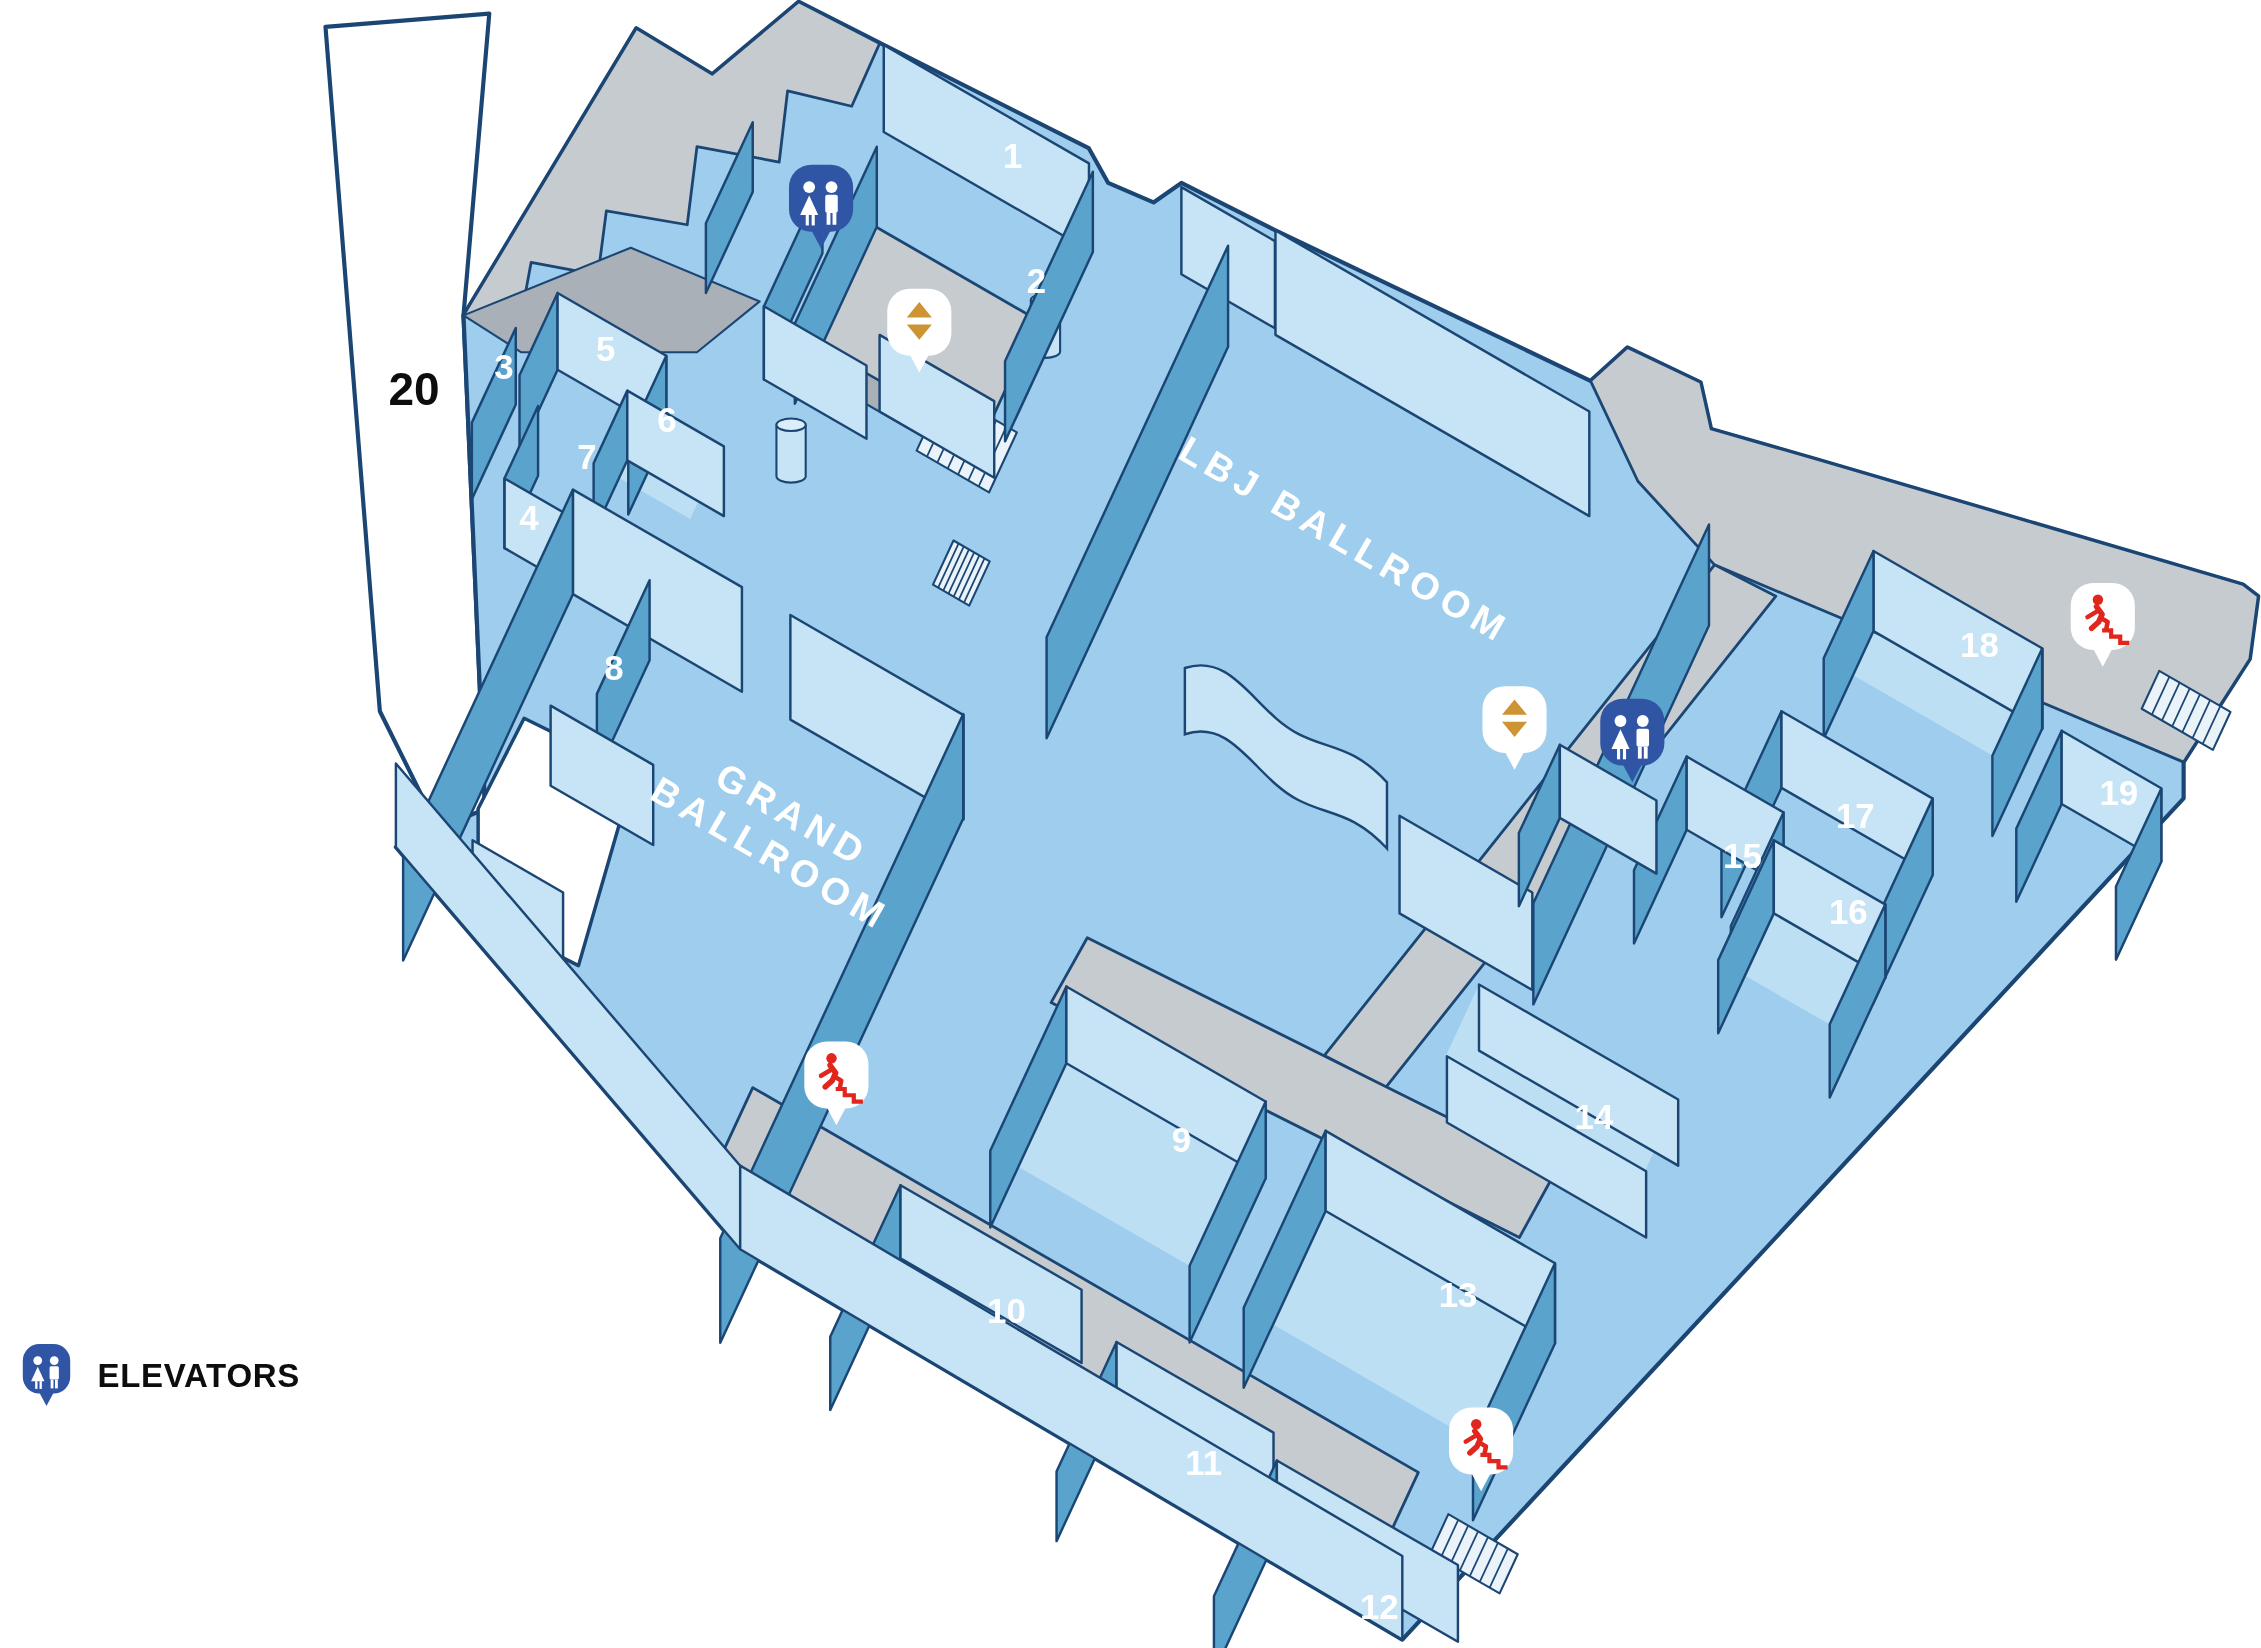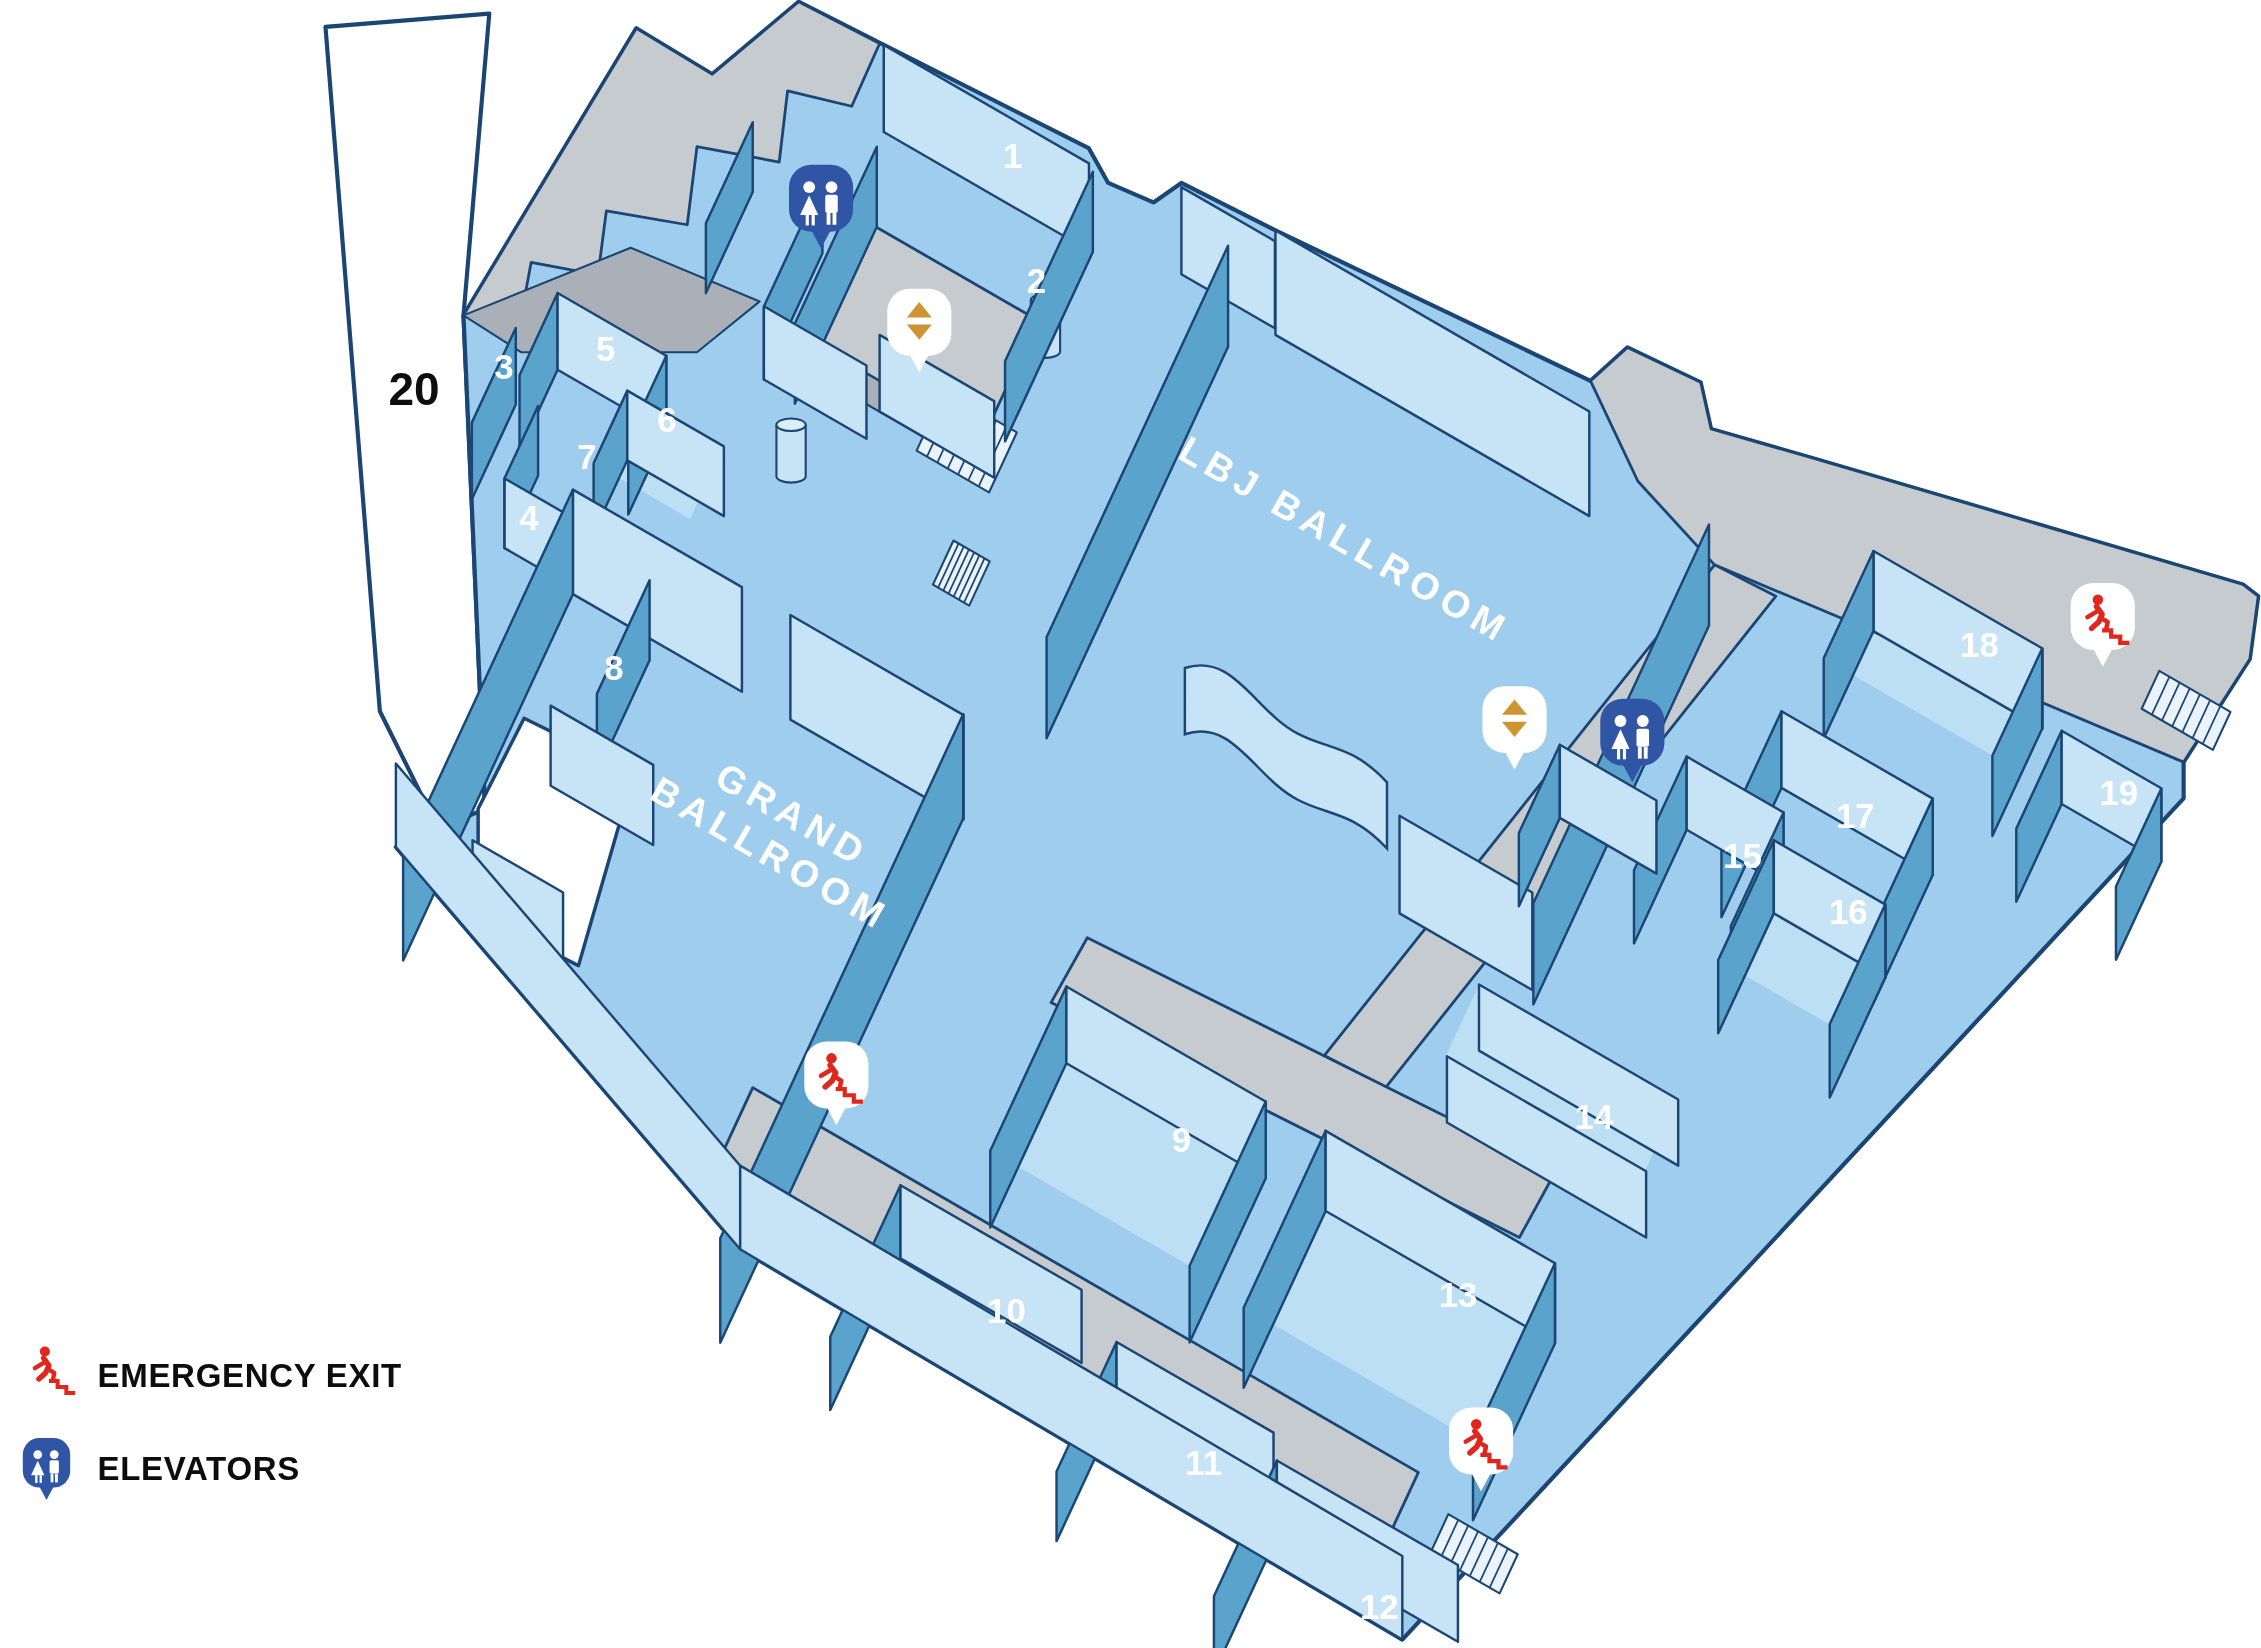--- a/index.html
+++ b/index.html
@@ -231,36 +231,20 @@
           <path d="M-1,-48 h13 v9 h13 v9 h13" stroke="#E0261D" stroke-width="6" fill="none"></path>
         </g>
       </g>
   </svg>
 
   <div class="legend" id="legend">
       <div class="legend-row">
         <span class="legend-icon">
           <svg width="67" height="67" viewBox="-48 -120 96 130">
             <g>
-              <g transform="translate(6,18) scale(1.3)">
-                <circle cx="-7" cy="-92" r="7.5" fill="#E0261D"></circle>
-                <path d="M-9,-82 L-1,-71 L-6,-60 L-16,-51" stroke="#E0261D" stroke-width="8" fill="none" stroke-linecap="round" stroke-linejoin="round"></path>
-                <path d="M-7,-76 L-22,-67" stroke="#E0261D" stroke-width="6.5" fill="none" stroke-linecap="round"></path>
-                <path d="M-3,-66 L7,-60 L5,-50" stroke="#E0261D" stroke-width="6.5" fill="none" stroke-linecap="round" stroke-linejoin="round"></path>
-                <path d="M-1,-48 h13 v9 h13 v9 h13" stroke="#E0261D" stroke-width="6" fill="none"></path>
-              </g>
-            </g>
-          </svg>
-        </span>
-        <span class="legend-label">EMERGENCY EXIT</span>
-      </div>
-      <div class="legend-row">
-        <span class="legend-icon">
-          <svg width="67" height="67" viewBox="-48 -120 96 130">
-            <g>
               <path d="M-16,-26 L16,-26 L0,4 Z" fill="#2F55A4"></path>
               <rect x="-46" y="-116" width="92" height="96" rx="32" fill="#2F55A4"></rect>
               <circle cx="-17" cy="-84" r="8.5" fill="#fff"></circle>
               <path d="M-17,-72 L-30,-44 L-4,-44 Z" fill="#fff"></path>
               <rect x="-22" y="-44" width="4.5" height="15" fill="#fff"></rect>
               <rect x="-13.5" y="-44" width="4.5" height="15" fill="#fff"></rect>
               <circle cx="15" cy="-84" r="8.5" fill="#fff"></circle>
               <rect x="6" y="-73" width="18" height="26" rx="3" fill="#fff"></rect>
               <rect x="8" y="-47" width="5.5" height="17" fill="#fff"></rect>
               <rect x="16.5" y="-47" width="5.5" height="17" fill="#fff"></rect>

